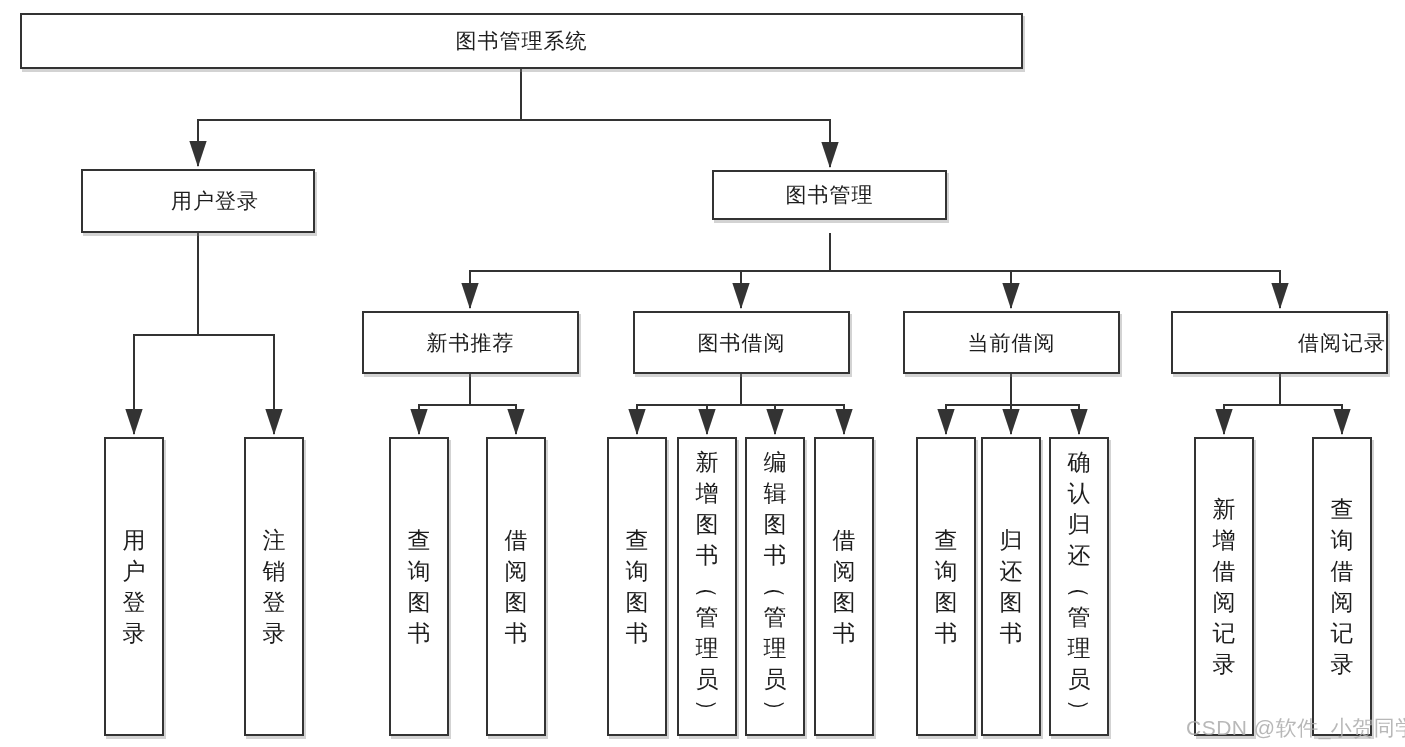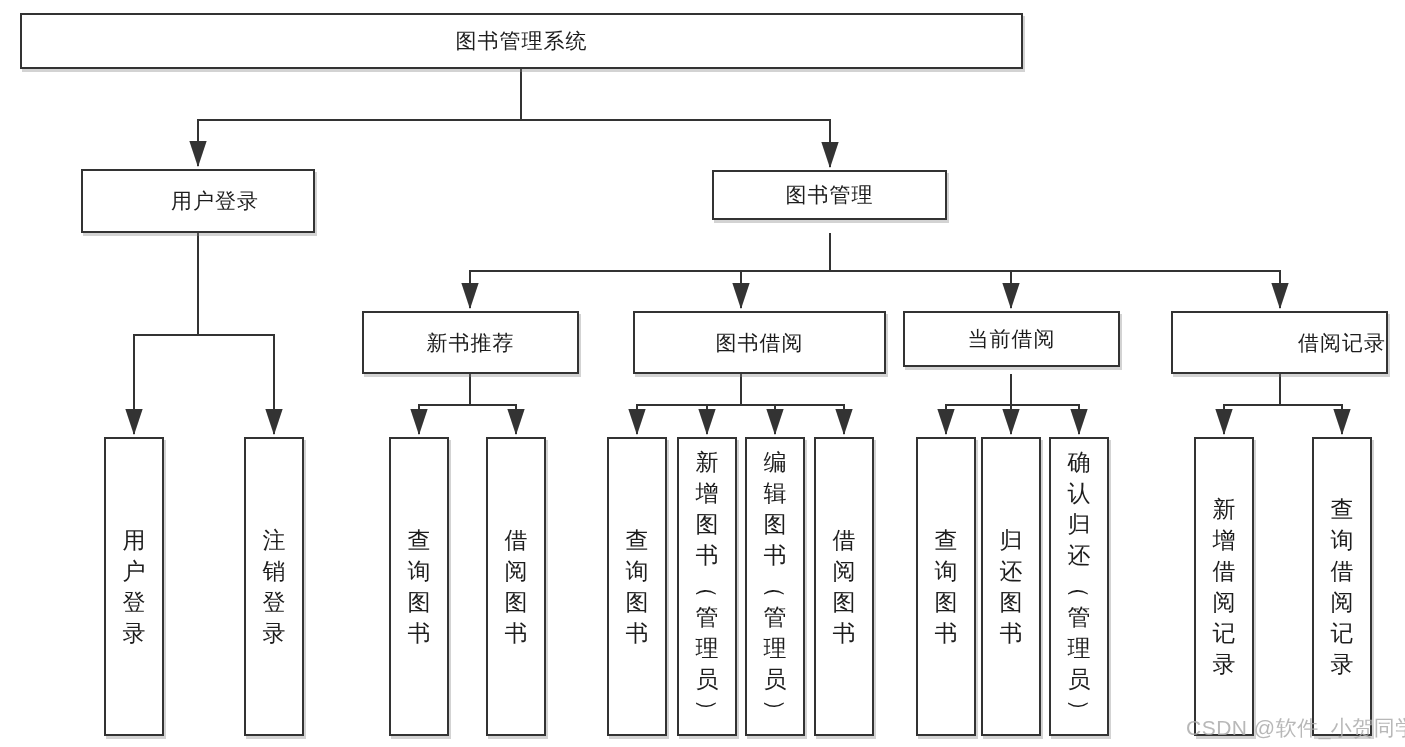--- a/index.html
+++ b/index.html
@@ -97,24 +97,24 @@
   <div class="node" style="left:81px;top:169px;width:234px;height:64px;padding-left:34px;">
     <span class="hlabel">用户登录</span>
   </div>
   <div class="node" style="left:712px;top:170px;width:235px;height:50px;">
     <span class="hlabel">图书管理</span>
   </div>
 
   <div class="node" style="left:362px;top:311px;width:217px;height:63px;">
     <span class="hlabel">新书推荐</span>
   </div>
-  <div class="node" style="left:633px;top:311px;width:253px;height:63px;">
+  <div class="node" style="left:633px;top:311px;width:217px;height:63px;">
     <span class="hlabel">图书借阅</span>
   </div>
-  <div class="node" style="left:903px;top:311px;width:217px;height:56px;">
+  <div class="node" style="left:903px;top:311px;width:217px;height:63px;">
     <span class="hlabel">当前借阅</span>
   </div>
   <div class="node" style="left:1171px;top:311px;width:217px;height:63px;justify-content:flex-end;">
     <span class="hlabel">借阅记录</span>
   </div>
 
   <div class="node leaf" style="left:104px;top:437px;width:60px;height:299px;">
     <div class="vtext">
         <div class="vchar">用</div>
         <div class="vchar">户</div>

